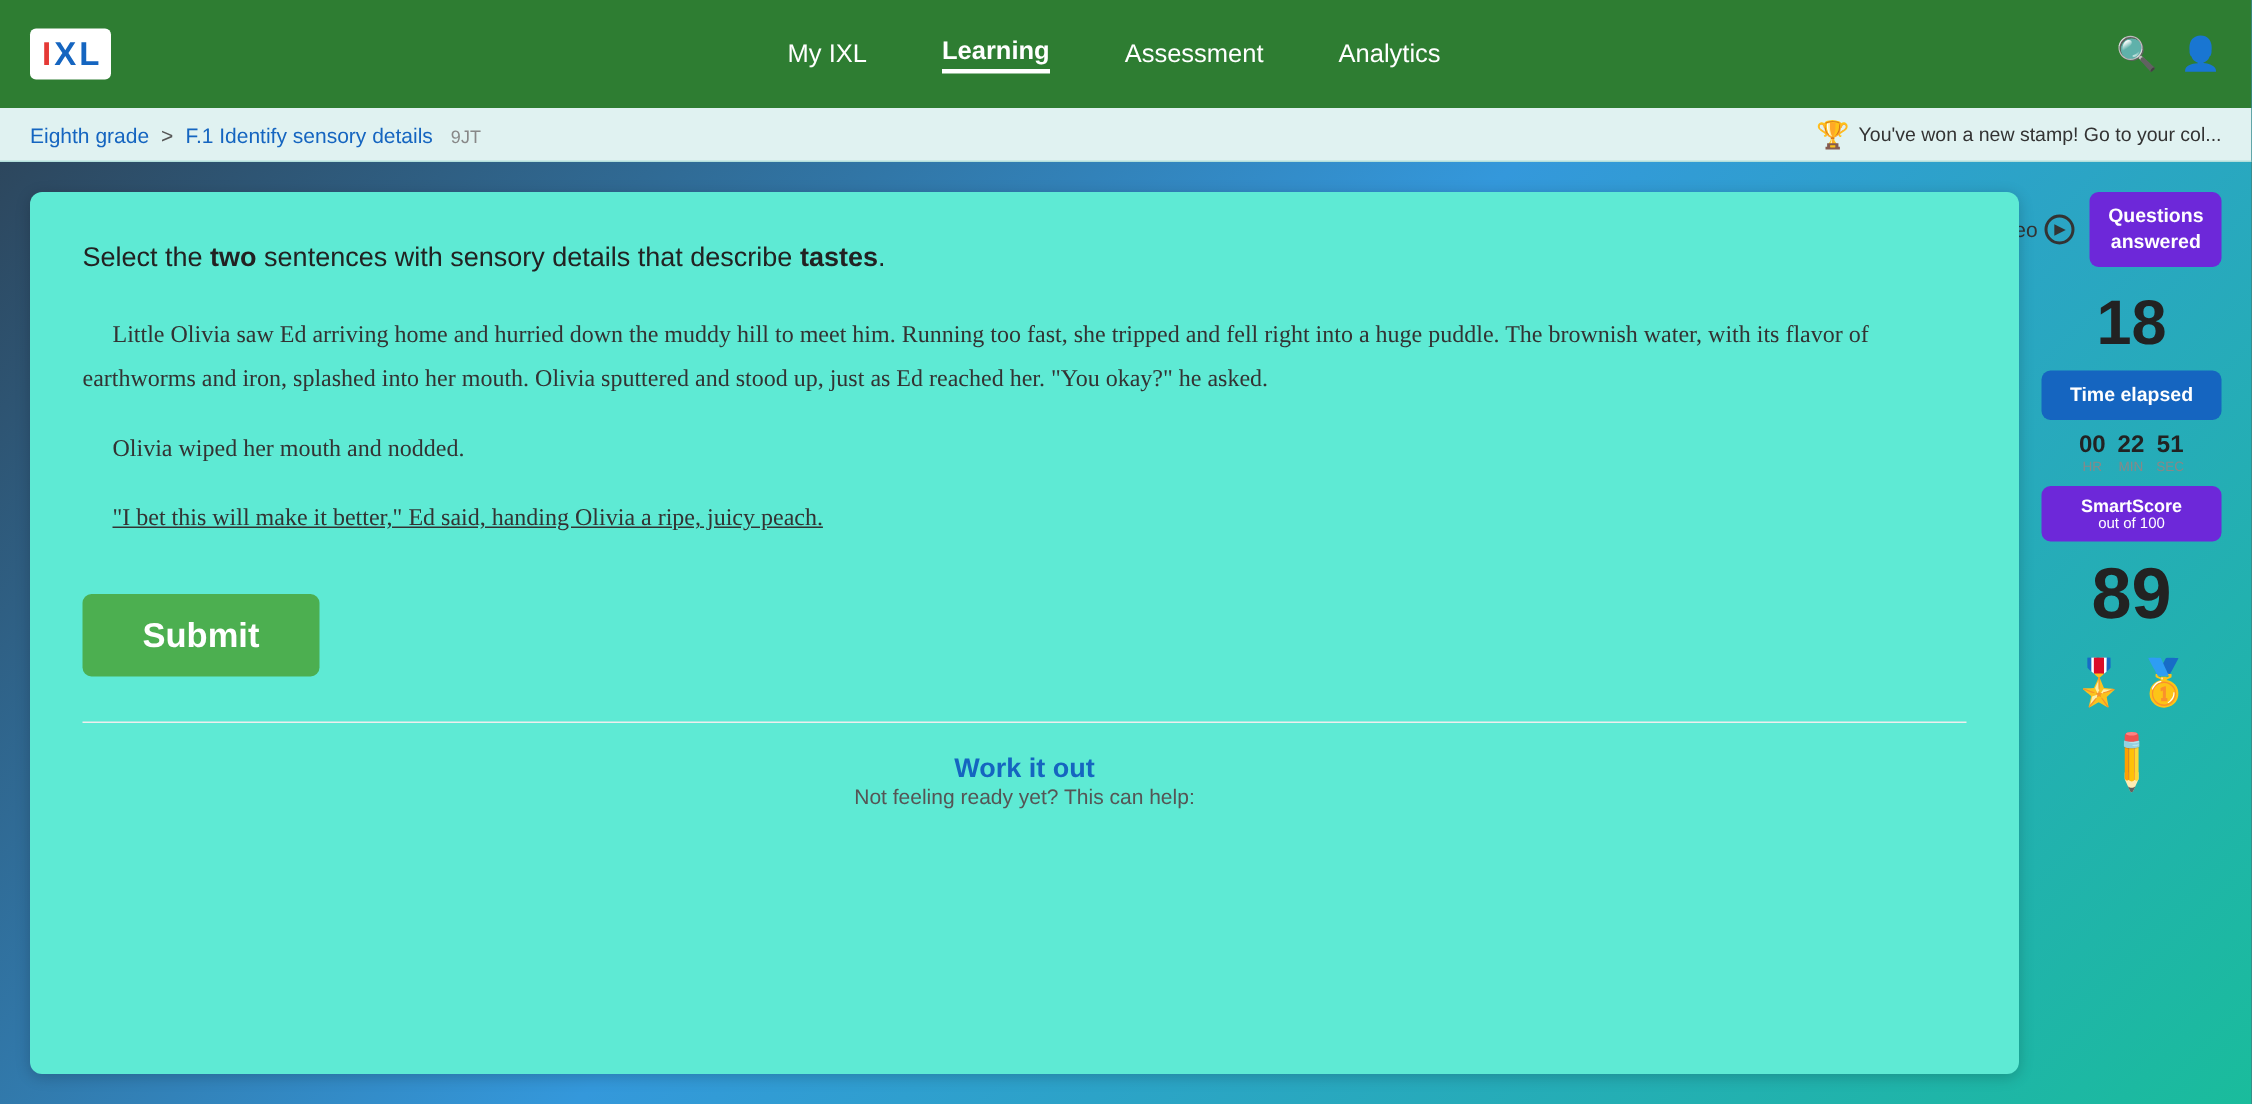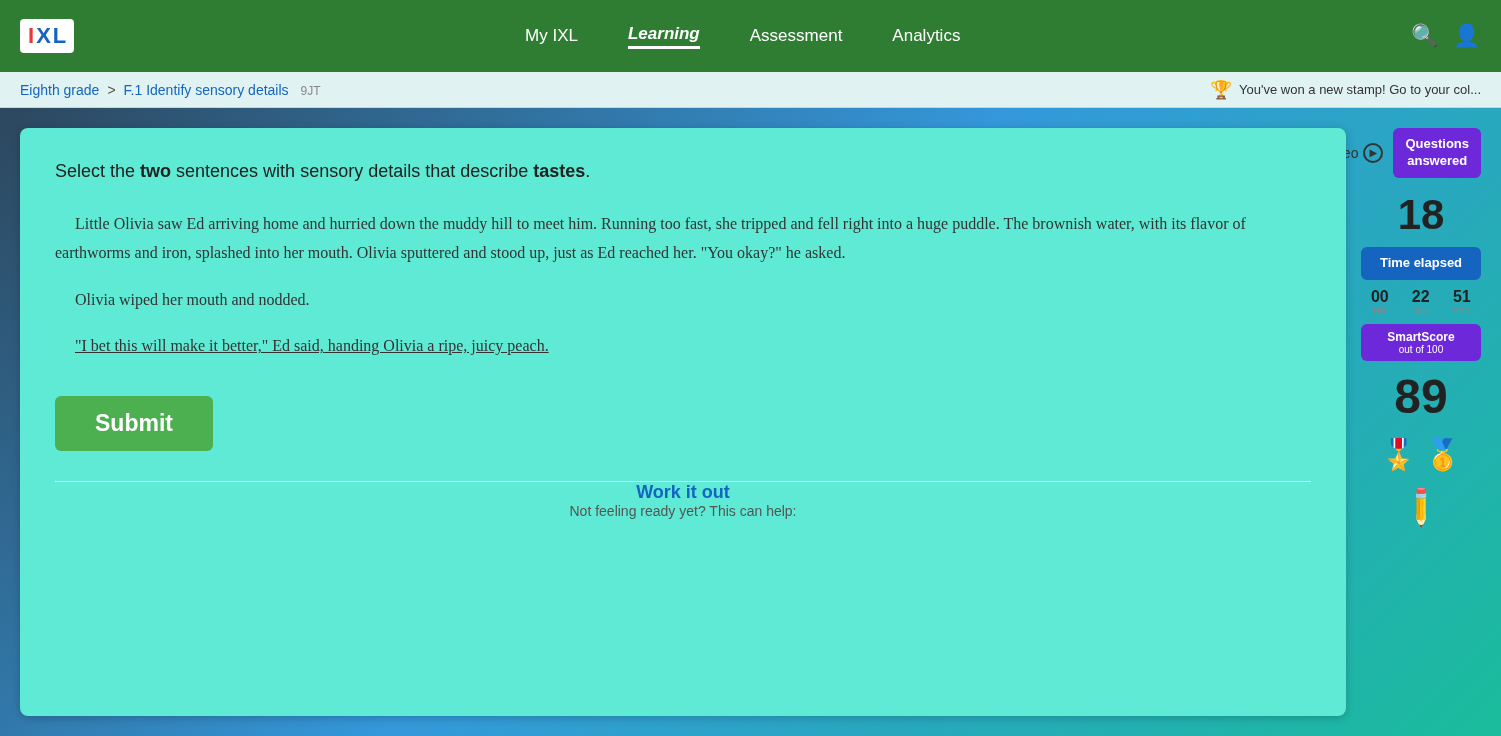--- a/index.html
+++ b/index.html
@@ -65,21 +65,20 @@
       font-size: 17px;
       text-decoration: none;
       font-weight: 400;
       cursor: pointer;
     }
 
     .nav-link.active {
       font-weight: 700;
       border-bottom: 3px solid white;
       padding-bottom: 2px;
-      font-style: italic;
     }
 
     .nav-right {
       display: flex;
       align-items: center;
       gap: 15px;
     }
 
     .nav-icon {
       color: white;
@@ -189,20 +188,21 @@
       padding: 14px 40px;
       font-size: 23px;
       font-weight: 600;
       cursor: pointer;
       margin-top: 15px;
     }
 
     .work-it-out {
       text-align: center;
       margin-top: 30px;
+      padding-top: 20px;
       border-top: 1px solid #eee;
     }
 
     .work-it-out-title {
       color: #1565c0;
       font-size: 18px;
       font-weight: 600;
     }
 
     .work-it-out-subtitle {
@@ -271,21 +271,21 @@
       font-size: 13px;
       font-weight: 600;
       cursor: pointer;
       text-align: center;
       line-height: 1.3;
       width: 100%;
     }
 
     .time-display {
       display: flex;
-      gap: 23px;
+      gap: 8px;
       justify-content: center;
       font-size: 11px;
       color: #555;
     }
 
     .time-unit {
       display: flex;
       flex-direction: column;
       align-items: center;
     }

